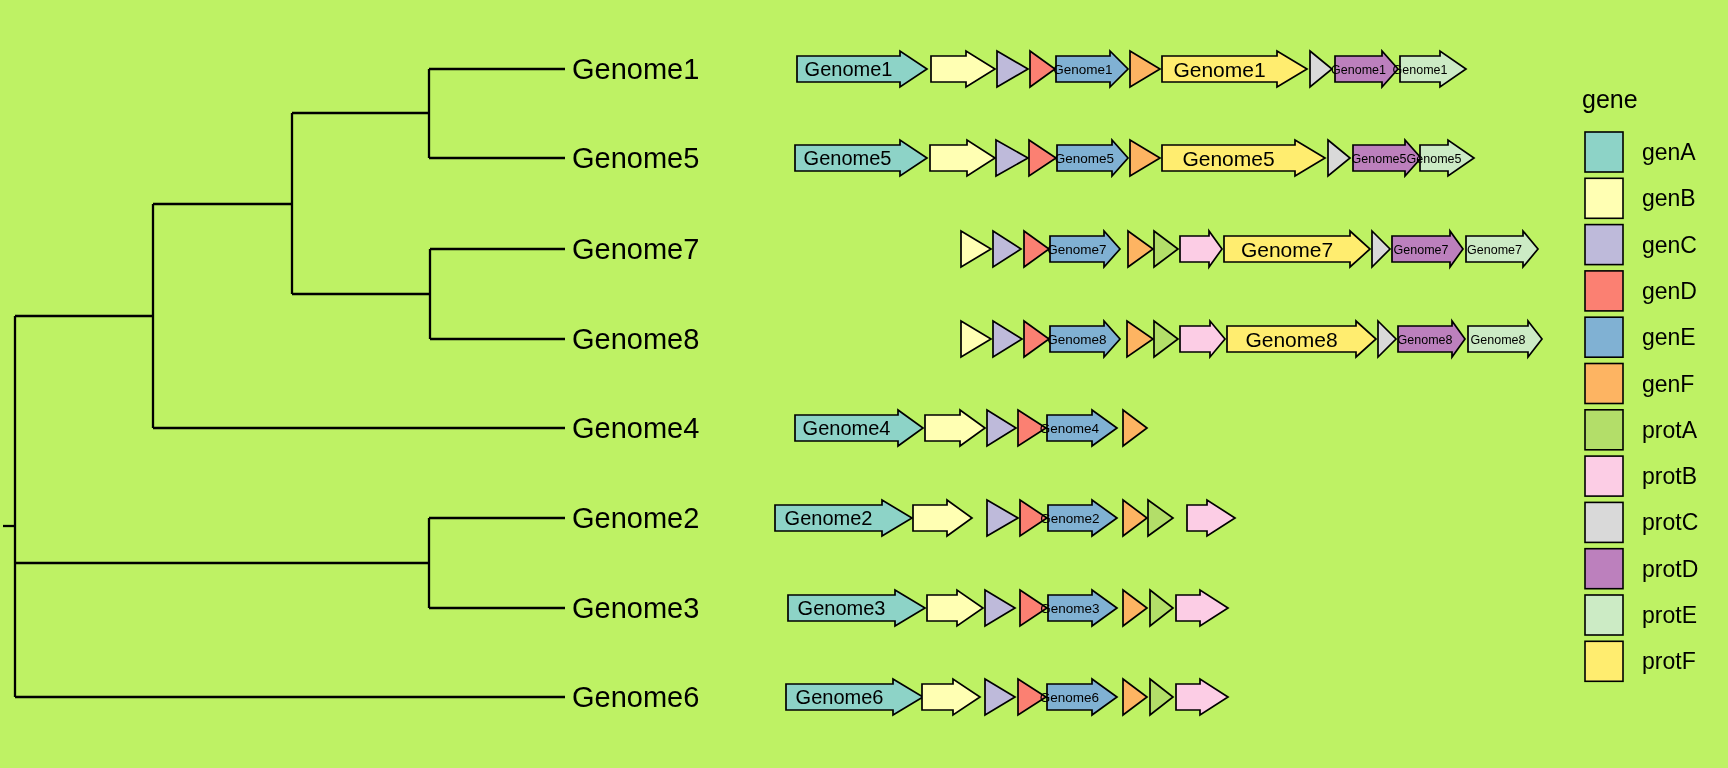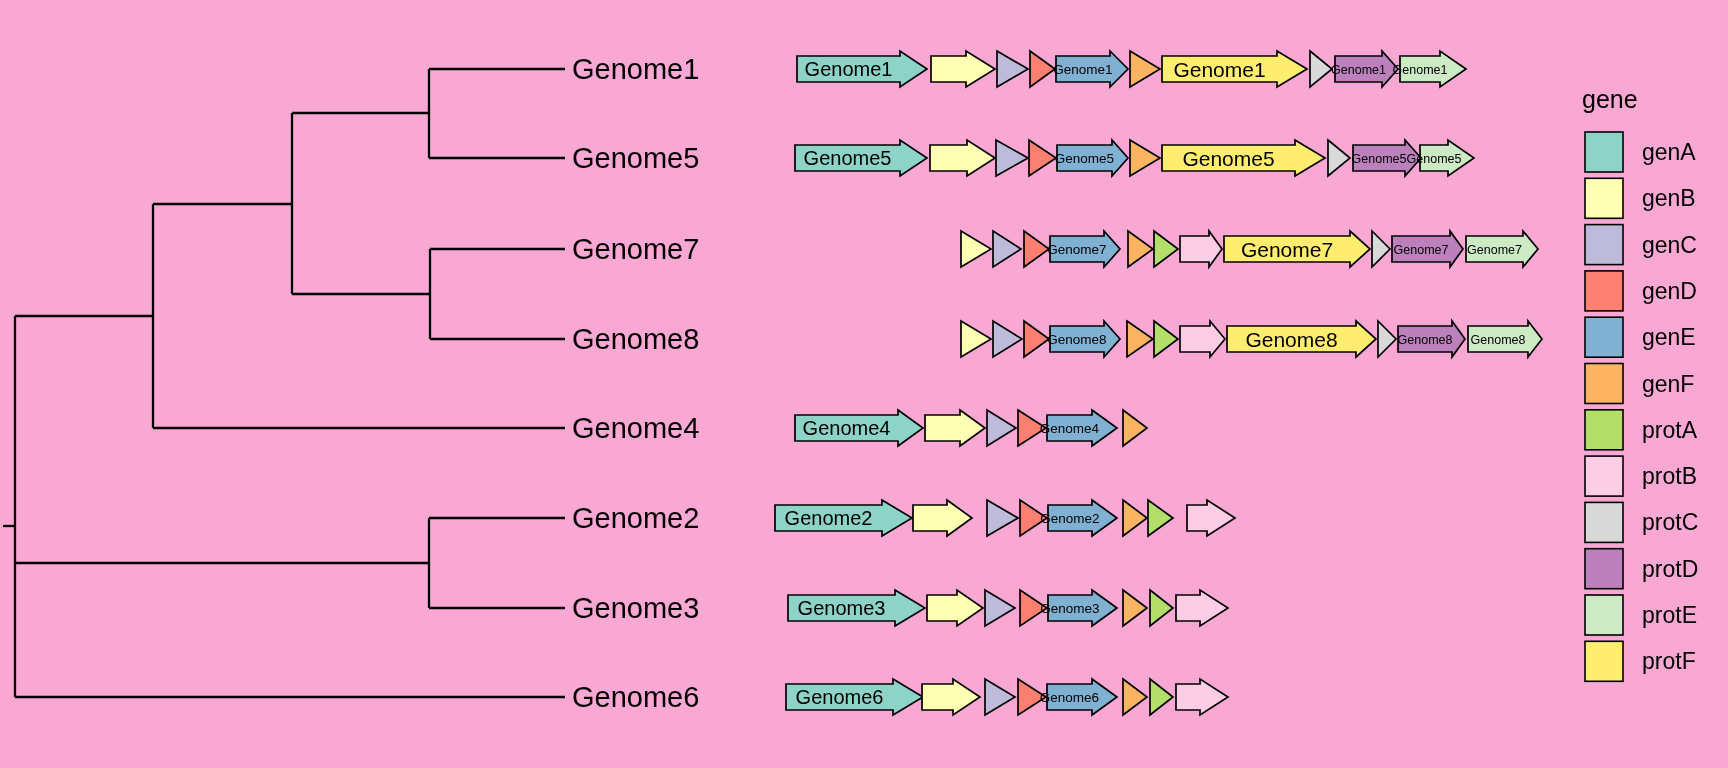--- a/index.html
+++ b/index.html
@@ -1,16 +1,16 @@
 <!DOCTYPE html>
 <html><head>
 <meta charset="utf-8">
 <style>
   html,body{margin:0;padding:0;background:#ffffff;}
-  .figure-wrap{width:1728px;height:768px;background:#f9a8d4;position:relative;overflow:hidden;}
+  .figure-wrap{width:1728px;height:768px;background:#bef264;position:relative;overflow:hidden;}
   svg text{font-family:"Liberation Sans","DejaVu Sans",sans-serif;fill:#000000;}
   .tip-label{font-size:29px;}
   .legend-title{font-size:25px;}
   .legend-label{font-size:23px;}
   .gene-label{pointer-events:none;}
 </style>
 </head>
 <body>
 
 <div class="figure-wrap">

